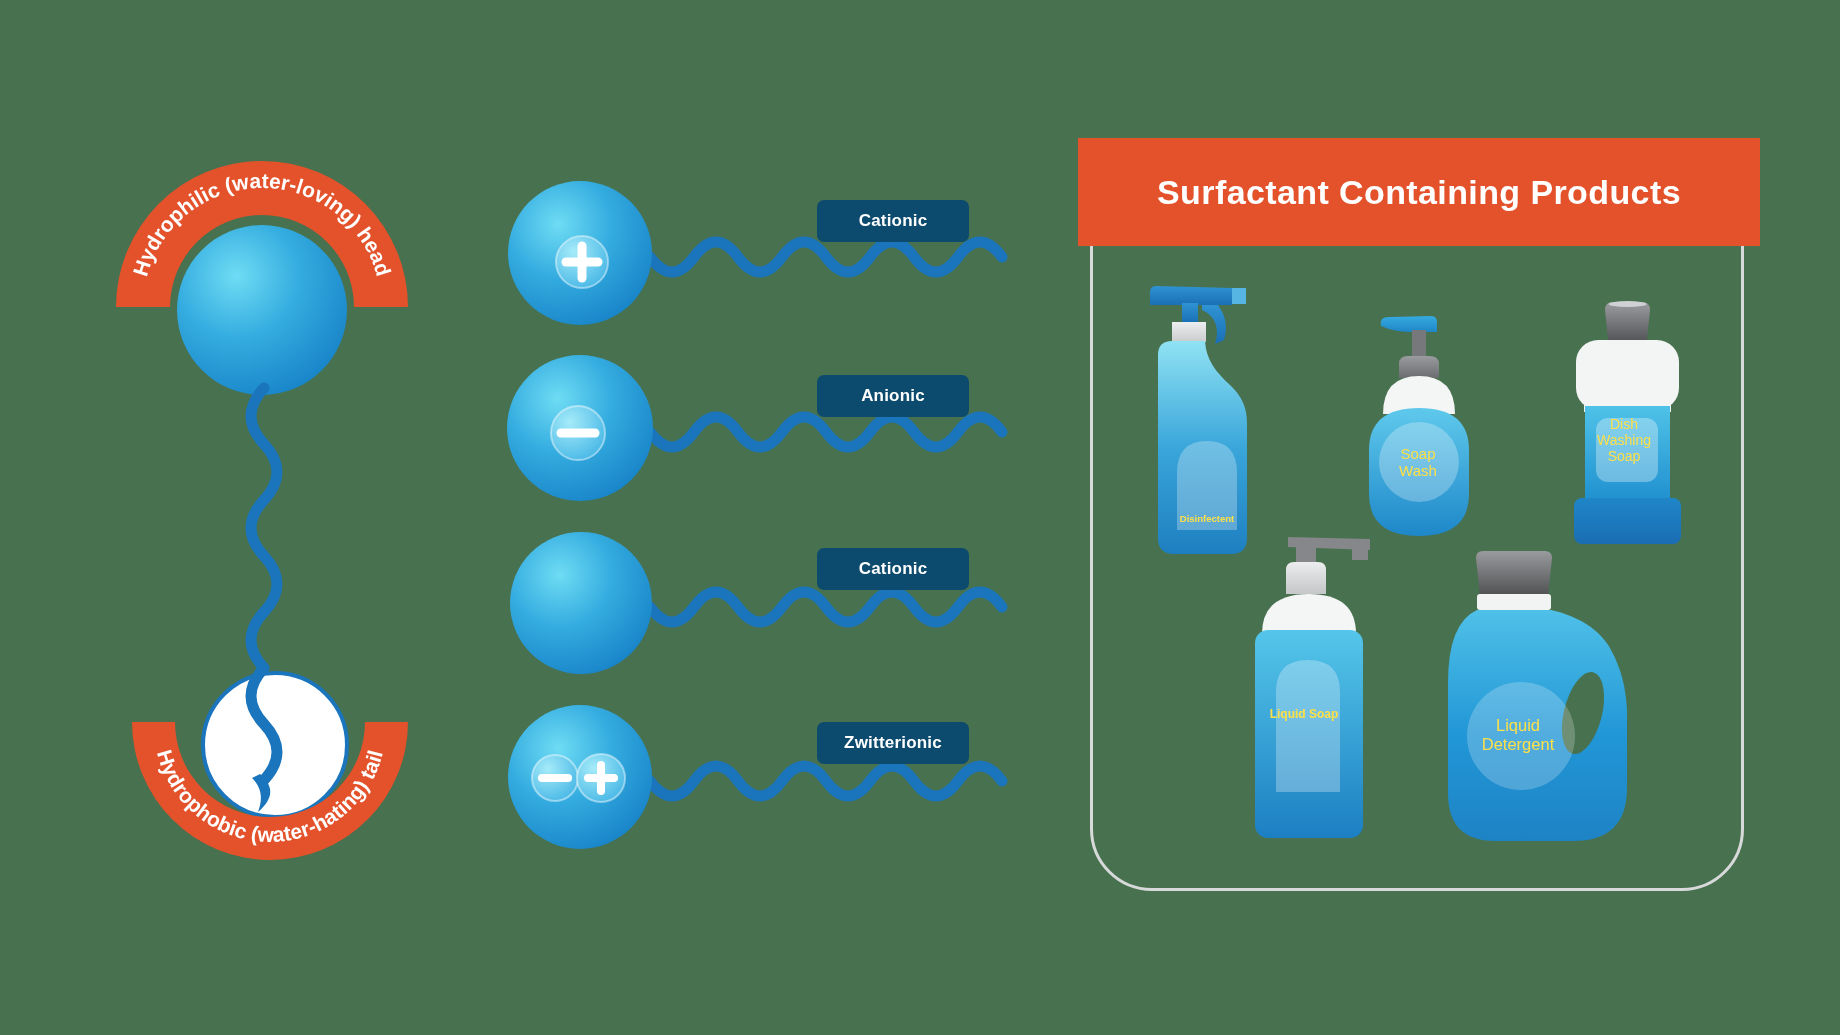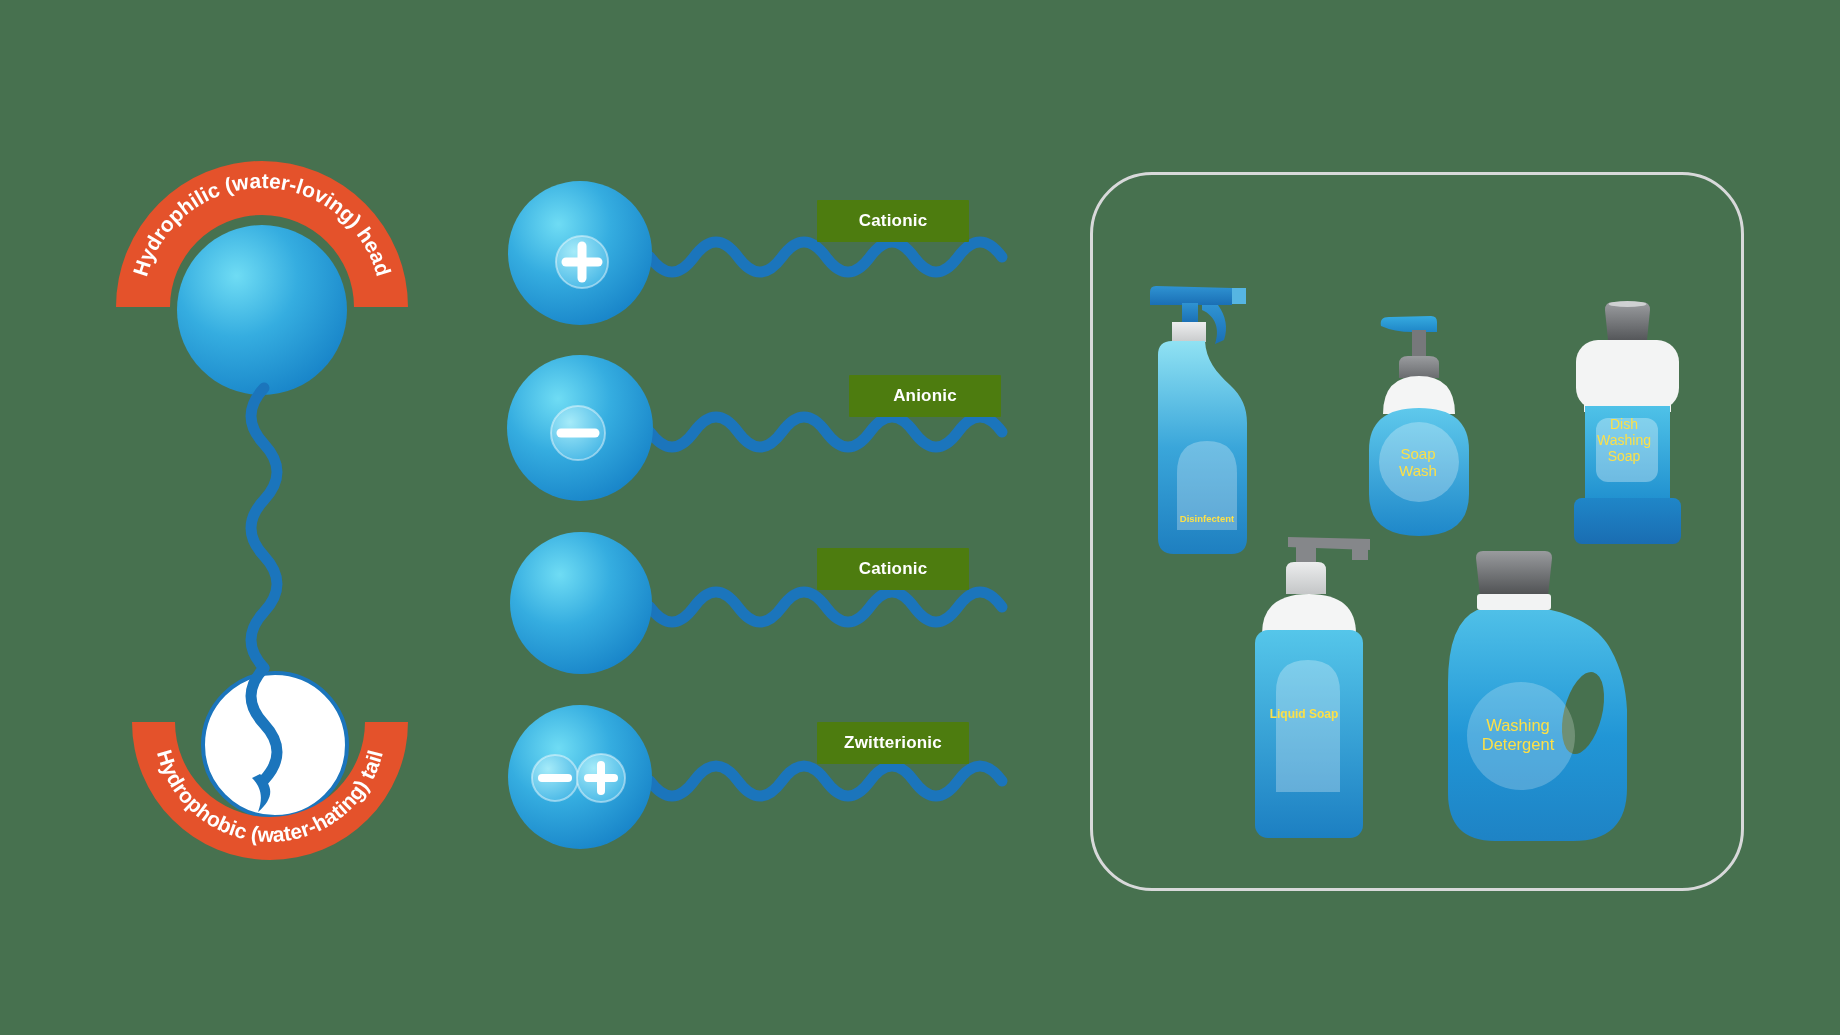--- a/index.html
+++ b/index.html
@@ -7,22 +7,22 @@
   #canvas{
     position:relative;
     width:1840px;height:1035px;
     background:#47714F;
     overflow:hidden;
   }
   .abs{position:absolute;}
   .type-label{
     position:absolute;
     left:817px;width:152px;height:42px;
-    background:#4d7c0f;
-    border-radius:1px;
+    background:#0c4a6e;
+    border-radius:7px;
     display:flex;align-items:center;justify-content:center;
     color:#ffffff;font-weight:bold;font-size:17px;
     letter-spacing:0.2px;
   }
   #panel-border{
     position:absolute;
     left:1090px;top:172px;width:654px;height:719px;
     border:3px solid #D8D9DA;
     border-radius:62px;
     box-sizing:border-box;
@@ -128,26 +128,29 @@
         <line x1="112" y1="628" x2="138" y2="628"></line>
       </g>
       <g stroke="#ffffff" stroke-width="8" stroke-linecap="round">
         <line x1="158" y1="628" x2="184" y2="628"></line>
         <line x1="171" y1="615" x2="171" y2="641"></line>
       </g>
     </g>
   </svg>
 
   <div class="type-label" style="top:200px;">Cationic</div>
-  <div class="type-label" style="top:375px;margin-left:32px;">Anionic</div>
+  <div class="type-label" style="top:375px;">Anionic</div>
   <div class="type-label" style="top:548px;">Cationic</div>
   <div class="type-label" style="top:722px;">Zwitterionic</div>
 
   <div id="panel-border"></div>
 
+  <div id="panel-banner">
+    <span>Surfactant Containing Products</span>
+  </div>
 
   <svg class="abs" style="left:1140px;top:278px;" width="145" height="280" viewBox="0 0 145 280">
     <defs>
       <linearGradient id="sprayBody" x1="0" y1="0" x2="0" y2="1">
         <stop offset="0%" stop-color="#90E2F3"></stop>
         <stop offset="50%" stop-color="#3AA6DA"></stop>
         <stop offset="100%" stop-color="#1E7FC0"></stop>
       </linearGradient>
       <linearGradient id="sprayHead" x1="0" y1="0" x2="0" y2="1">
         <stop offset="0%" stop-color="#2F93D2"></stop>
@@ -250,15 +253,15 @@
     <rect x="34" y="46" width="74" height="16" rx="3" fill="#F2F3F3"></rect>
     <path d="M 34 62 L 108 62 C 135 68 158 82 168 102 C 178 120 183 140 184 162 L 184 240 Q 184 293 130 293 L 52 293 Q 5 293 5 245 L 5 135 Q 5 75 34 62 Z" fill="url(#ldBody)"></path>
     <ellipse cx="140" cy="165" rx="19" ry="42" transform="rotate(14 140 165)" fill="#47714F"></ellipse>
     <circle cx="78" cy="188" r="54" fill="rgba(255,255,255,0.22)"></circle>
   </svg>
 
   <div class="bottle-label" id="label-disinfectent">Disinfectent</div>
   <div class="bottle-label" id="label-handwash">Soap Wash</div>
   <div class="bottle-label" id="label-dishsoap">Dish Washing Soap</div>
   <div class="bottle-label" id="label-liquidsoap">Liquid Soap</div>
-  <div class="bottle-label" id="label-detergent">Washing Detergent</div>
+  <div class="bottle-label" id="label-detergent">Liquid Detergent</div>
 
 </div>
 
 </body></html>

